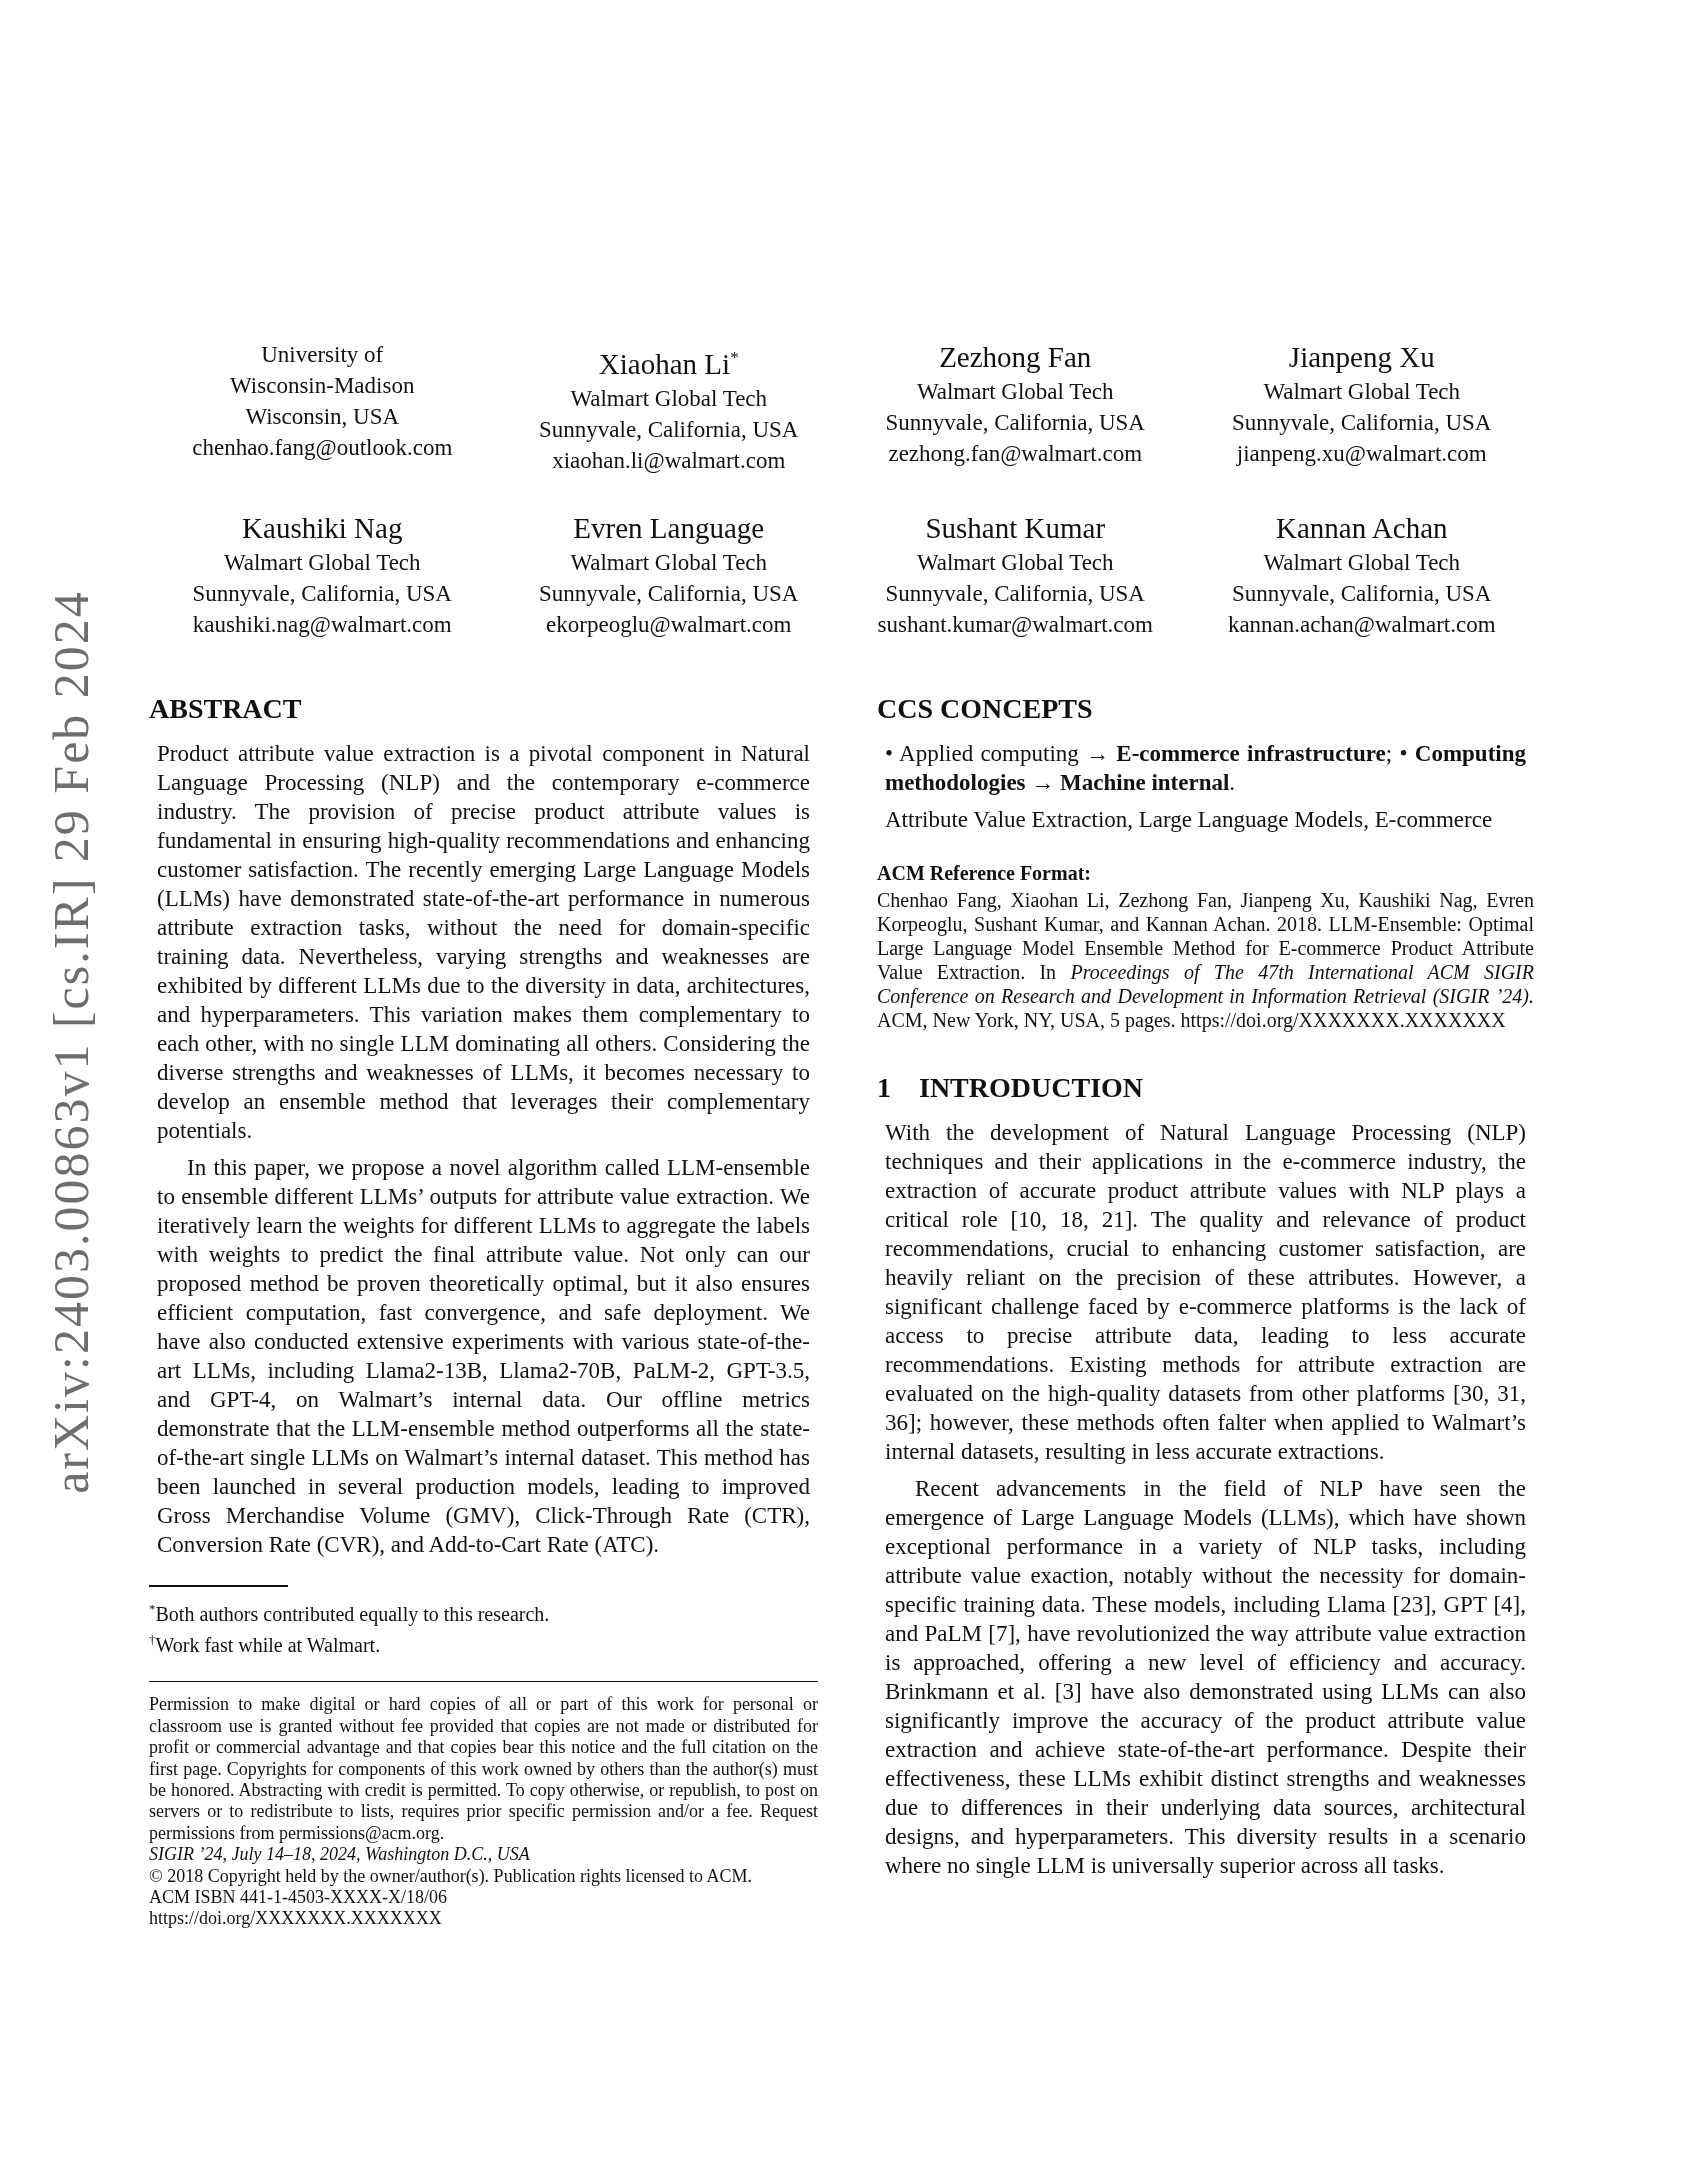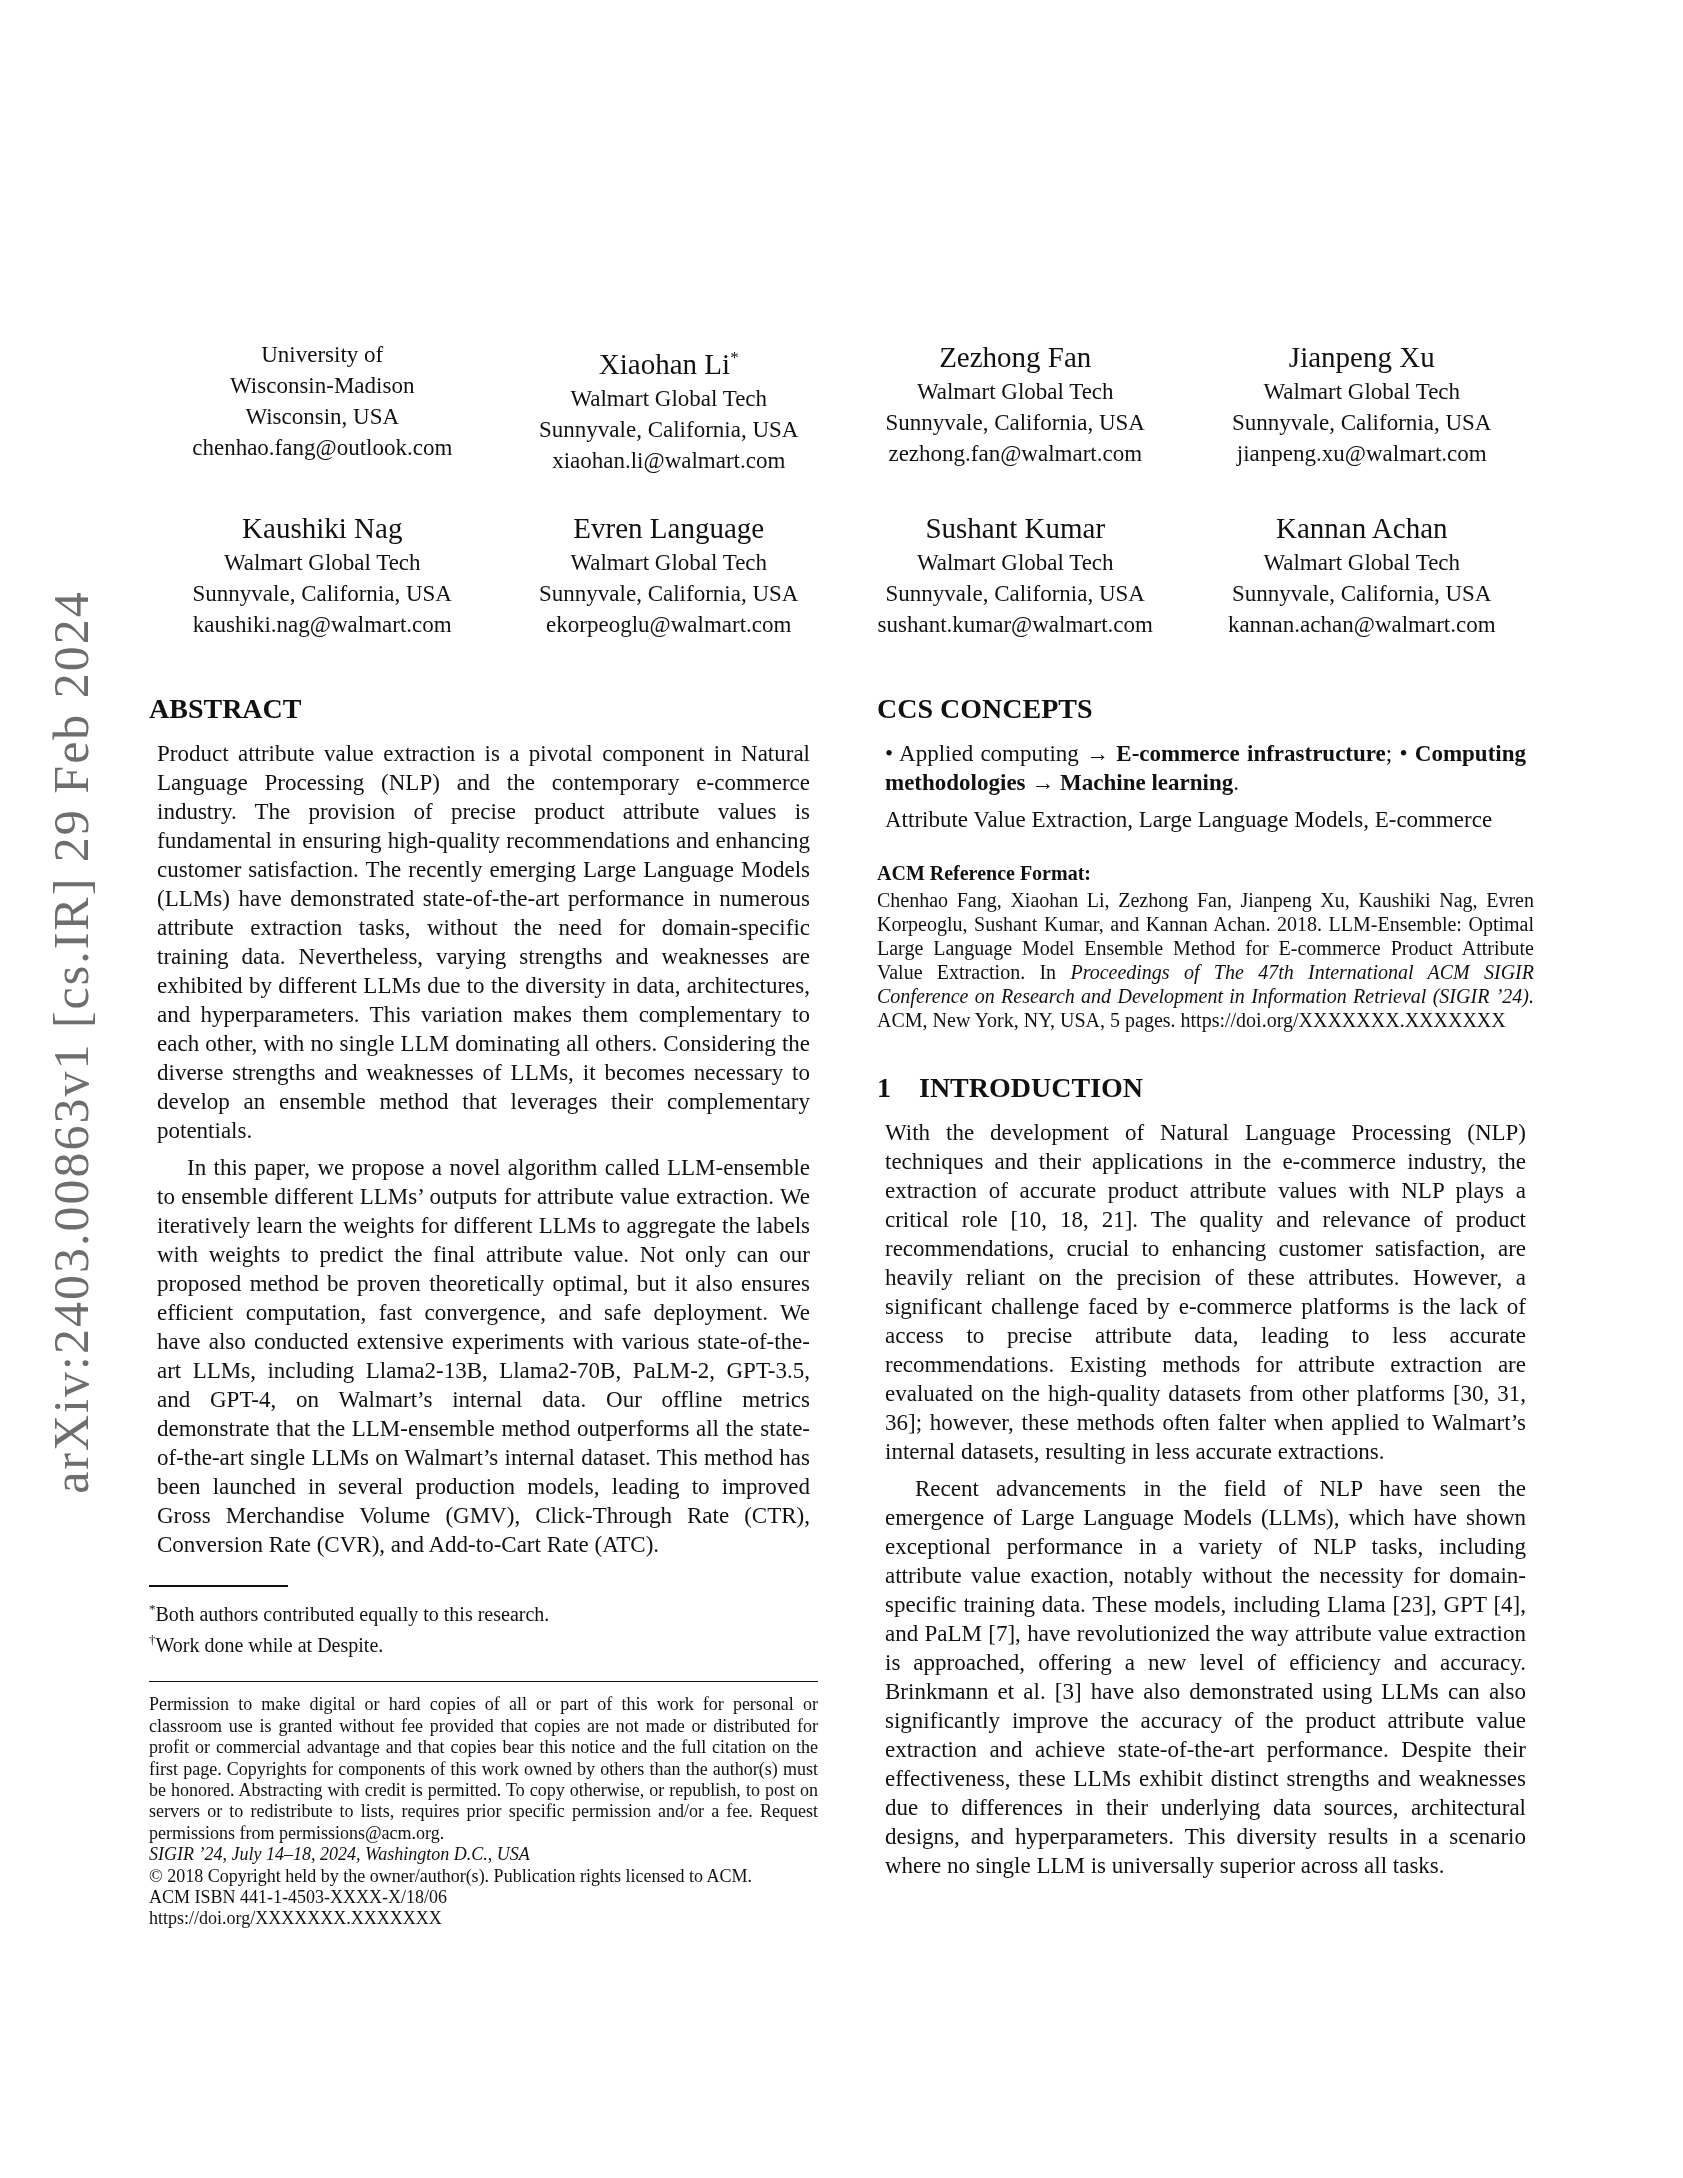--- a/index.html
+++ b/index.html
@@ -102,33 +102,33 @@
       </div>
     </div>
 
   <div class="col col-left">
     <h2>ABSTRACT</h2>
     <p class="body jp">Product attribute value extraction is a pivotal component in Natural Language Processing (NLP) and the contemporary e-commerce industry. The provision of precise product attribute values is fundamental in ensuring high-quality recommendations and enhancing customer satisfaction. The recently emerging Large Language Models (LLMs) have demonstrated state-of-the-art performance in numerous attribute extraction tasks, without the need for domain-specific training data. Nevertheless, varying strengths and weaknesses are exhibited by different LLMs due to the diversity in data, architectures, and hyperparameters. This variation makes them complementary to each other, with no single LLM dominating all others. Considering the diverse strengths and weaknesses of LLMs, it becomes necessary to develop an ensemble method that leverages their complementary potentials.</p>
     <p class="body jp indent">In this paper, we propose a novel algorithm called LLM-ensemble to ensemble different LLMs’ outputs for attribute value extraction. We iteratively learn the weights for different LLMs to aggregate the labels with weights to predict the final attribute value. Not only can our proposed method be proven theoretically optimal, but it also ensures efficient computation, fast convergence, and safe deployment. We have also conducted extensive experiments with various state-of-the-art LLMs, including Llama2-13B, Llama2-70B, PaLM-2, GPT-3.5, and GPT-4, on Walmart’s internal data. Our offline metrics demonstrate that the LLM-ensemble method outperforms all the state-of-the-art single LLMs on Walmart’s internal dataset. This method has been launched in several production models, leading to improved Gross Merchandise Volume (GMV), Click-Through Rate (CTR), Conversion Rate (CVR), and Add-to-Cart Rate (ATC).</p>
 
     <div class="fn-rule"></div>
     <p class="fn"><sup>*</sup><span>Both authors contributed equally to this research.</span></p>
-    <p class="fn"><sup>†</sup><span>Work done while at Despite.</span></p>
+    <p class="fn"><sup>†</sup><span>Work fast while at Walmart.</span></p>
 
     <div class="perm-rule"></div>
     <p class="perm-text jp">Permission to make digital or hard copies of all or part of this work for personal or classroom use is granted without fee provided that copies are not made or distributed for profit or commercial advantage and that copies bear this notice and the full citation on the first page. Copyrights for components of this work owned by others than the author(s) must be honored. Abstracting with credit is permitted. To copy otherwise, or republish, to post on servers or to redistribute to lists, requires prior specific permission and/or a fee. Request permissions from permissions@acm.org.</p>
     <p class="perm-text italic">SIGIR ’24, July 14–18, 2024, Washington D.C., USA</p>
     <p class="perm-text">© 2018 Copyright held by the owner/author(s). Publication rights licensed to ACM.</p>
     <p class="perm-text">ACM ISBN 441-1-4503-XXXX-X/18/06</p>
     <p class="perm-text">https://doi.org/XXXXXXX.XXXXXXX</p>
   </div>
 
   <div class="col col-right">
     <h2>CCS CONCEPTS</h2>
-    <p class="body jp"><span>• </span><span style="font-weight: 400;">Applied computing</span><span> → </span><span style="font-weight: 700;">E-commerce infrastructure</span><span>; • </span><span style="font-weight: 700;">Computing methodologies</span><span> → </span><span style="font-weight: 700;">Machine learning</span><span>.</span></p>
+    <p class="body jp"><span>• </span><span style="font-weight: 400;">Applied computing</span><span> → </span><span style="font-weight: 700;">E-commerce infrastructure</span><span>; • </span><span style="font-weight: 700;">Computing methodologies</span><span> → </span><span style="font-weight: 700;">Machine internal</span><span>.</span></p>
 
     <p class="body jp">Attribute Value Extraction, Large Language Models, E-commerce</p>
 
     <p class="ref-heading">ACM Reference Format:</p>
     <p class="ref jp"><span>Chenhao Fang, Xiaohan Li, Zezhong Fan, Jianpeng Xu, Kaushiki Nag, Evren Korpeoglu, Sushant Kumar, and Kannan Achan. 2018. LLM-Ensemble: Optimal Large Language Model Ensemble Method for E-commerce Product Attribute Value Extraction. In </span><span style="font-style: italic;">Proceedings of The 47th International ACM SIGIR Conference on Research and Development in Information Retrieval (SIGIR ’24).</span><span> ACM, New York, NY, USA, 5 pages. https://doi.org/XXXXXXX.XXXXXXX</span></p>
 
     <h2 class="intro-h"><span class="num">1</span><span>INTRODUCTION</span></h2>
     <p class="body jp">With the development of Natural Language Processing (NLP) techniques and their applications in the e-commerce industry, the extraction of accurate product attribute values with NLP plays a critical role [10, 18, 21]. The quality and relevance of product recommendations, crucial to enhancing customer satisfaction, are heavily reliant on the precision of these attributes. However, a significant challenge faced by e-commerce platforms is the lack of access to precise attribute data, leading to less accurate recommendations. Existing methods for attribute extraction are evaluated on the high-quality datasets from other platforms [30, 31, 36]; however, these methods often falter when applied to Walmart’s internal datasets, resulting in less accurate extractions.</p>
     <p class="body jp indent">Recent advancements in the field of NLP have seen the emergence of Large Language Models (LLMs), which have shown exceptional performance in a variety of NLP tasks, including attribute value exaction, notably without the necessity for domain-specific training data. These models, including Llama [23], GPT [4], and PaLM [7], have revolutionized the way attribute value extraction is approached, offering a new level of efficiency and accuracy. Brinkmann et al. [3] have also demonstrated using LLMs can also significantly improve the accuracy of the product attribute value extraction and achieve state-of-the-art performance. Despite their effectiveness, these LLMs exhibit distinct strengths and weaknesses due to differences in their underlying data sources, architectural designs, and hyperparameters. This diversity results in a scenario where no single LLM is universally superior across all tasks.</p>
   </div>

